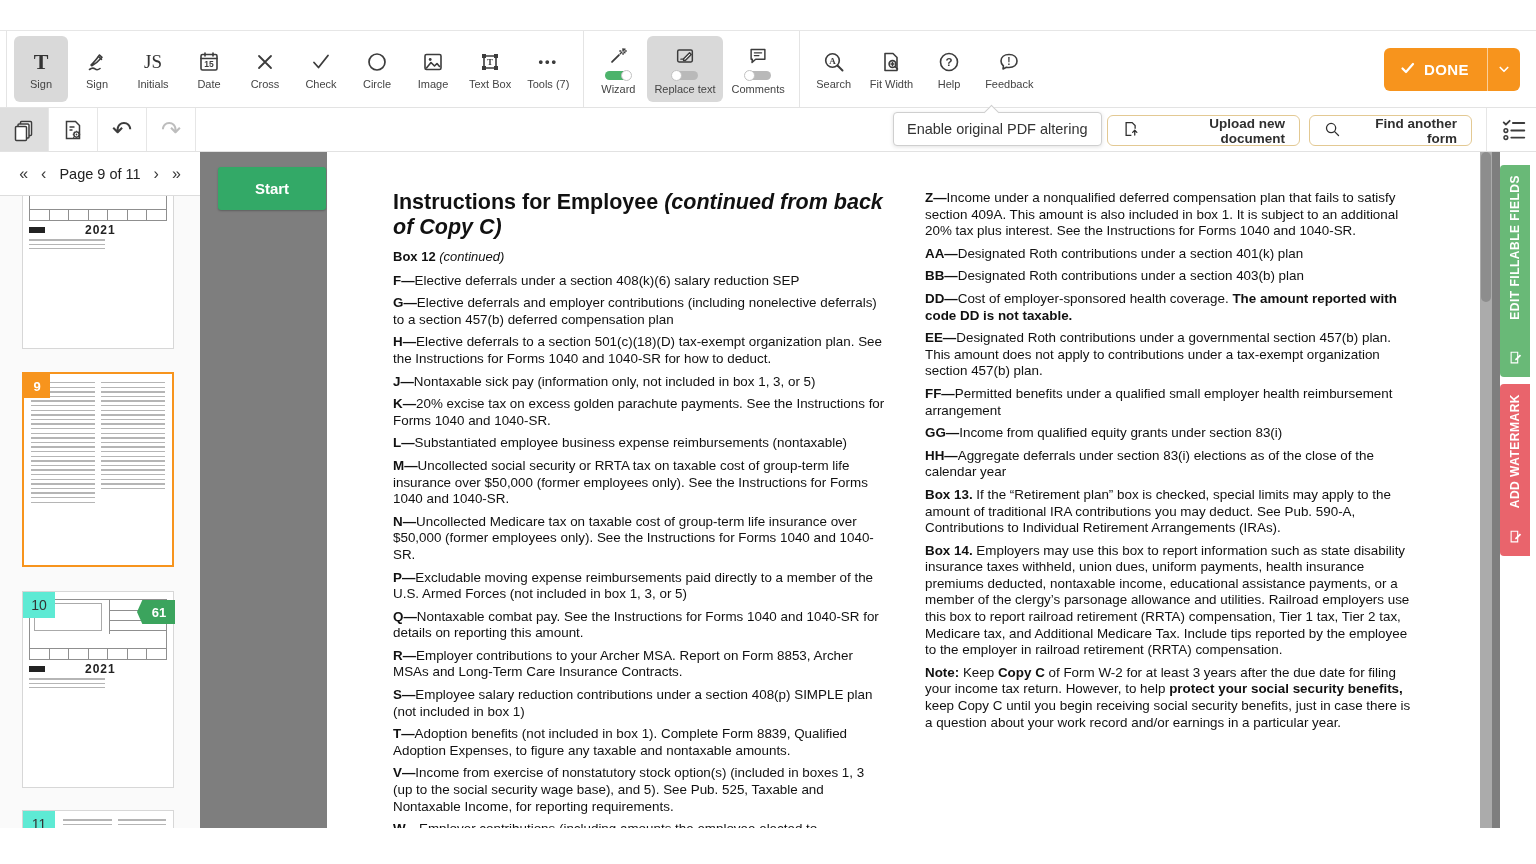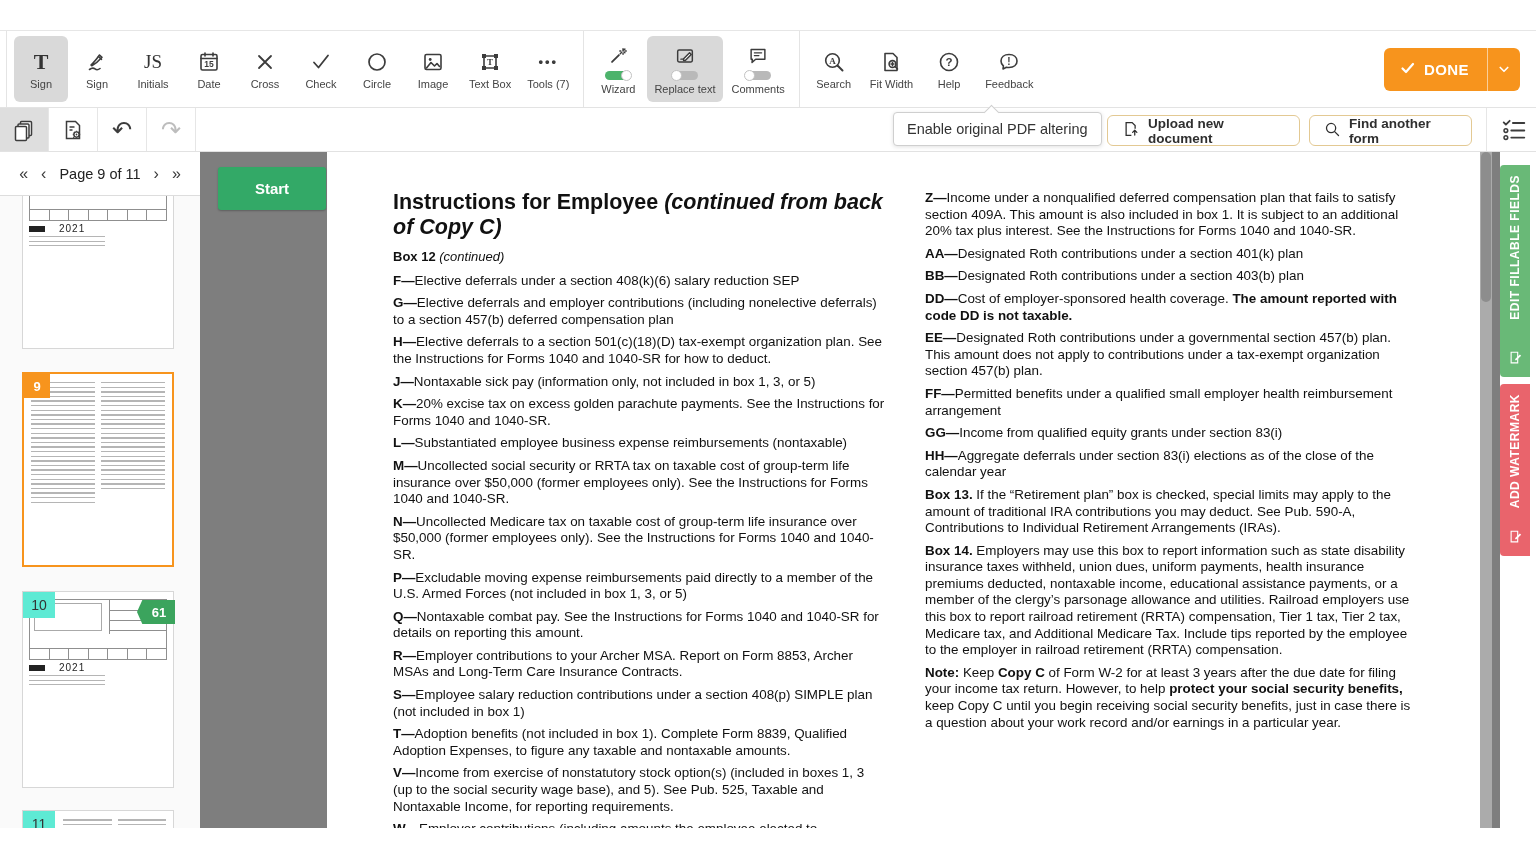--- a/index.html
+++ b/index.html
@@ -46,21 +46,21 @@
   .tb2-btn.disabled { color:#bdbdbd; cursor:default; }
   .tb2-glyph { font-size:24px; line-height:1; }
   .tooltip { position:absolute; left:893px; top:4px; height:34px; background:#fff;
              border:1px solid #cfcfcf; border-radius:4px; box-shadow:0 1px 4px rgba(0,0,0,0.12);
              display:flex; align-items:center; padding:0 13px; font-size:14.5px; color:#333; }
   .tooltip:before { content:""; position:absolute; top:-6px; left:92px; width:10px; height:10px;
                     background:#fff; border-left:1px solid #cfcfcf; border-top:1px solid #cfcfcf;
                     transform:rotate(45deg); }
   .tan-btn { position:absolute; top:7px; height:31px; background:#fff; border:1px solid #e3c993;
              border-radius:6px; display:flex; align-items:center; gap:8px; padding:0 14px;
-             font-size:13.5px; font-weight:bold; color:#2f2f2f; cursor:pointer; }
+             font-size:13.5px; font-weight:bold; color:#2f2f2f; cursor:pointer;text-align:right; }
   .tb2-div { position:absolute; top:0; height:43px; width:1px; background:#e6e6e6; }
   .fieldslist-btn { position:absolute; left:1494px; top:0; width:40px; height:43px;
                     display:flex; align-items:center; justify-content:center; cursor:pointer; }
 
   
   .content { position:absolute; top:152px; left:0; width:1536px; height:676px; display:flex; }
 
   
   .sidebar { width:200px; height:676px; background:#fafafa; flex:none; position:relative; }
   .pagenav { height:44px; background:#fff; border-bottom:1px solid #ddd;
@@ -84,21 +84,21 @@
   .w2sketch { position:relative; margin:7px 6px 0 6px; }
   .w2box { border:1px solid #8f8f8f; height:50px; position:relative; }
   .w2box .vline { position:absolute; top:0; bottom:14px; left:58%; width:1px; background:#8f8f8f; }
   .w2box .hl { position:absolute; left:58%; right:0; height:1px; background:#8f8f8f; }
   .w2box .bigcell { position:absolute; left:4px; top:3px; width:50%; height:28px; border:1px solid #aaa; }
   .w2cells { display:flex; border:1px solid #8f8f8f; border-top:none; height:11px; }
   .w2cells div { flex:1; border-right:1px solid #8f8f8f; }
   .w2cells div:last-child { border-right:none; }
   .w2footer { display:flex; align-items:center; margin-top:2px; gap:6px; }
   .w2chip { width:16px; height:6px; background:#222; }
-  .w2year { font-size:10px; font-weight:normal; color:#222; letter-spacing:1px; margin-left:8px; }
+  .w2year { font-size:12px; font-weight:bold; color:#222; letter-spacing:1px; margin-left:34px; }
   .w2lines { margin-top:2px; height:10px; width:55%; }
 
   
   .canvas { position:relative; width:1300px; height:676px; background:#7e7e7e; overflow:hidden; flex:none; }
   .page { position:absolute; left:127px; top:0; width:1156px; height:676px; background:#fff; overflow:hidden; }
   .start-btn { position:absolute; left:18px; top:15px; width:108px; height:43px; background:#33a967;
                color:#fff; font-size:15px; font-weight:bold; border-radius:3px;
                display:flex; align-items:center; justify-content:center; cursor:pointer;
                box-shadow:0 1px 2px rgba(0,0,0,0.25); }
   .scrolltrack { position:absolute; right:8px; top:0; width:12px; height:100%; background:#ababab; }

